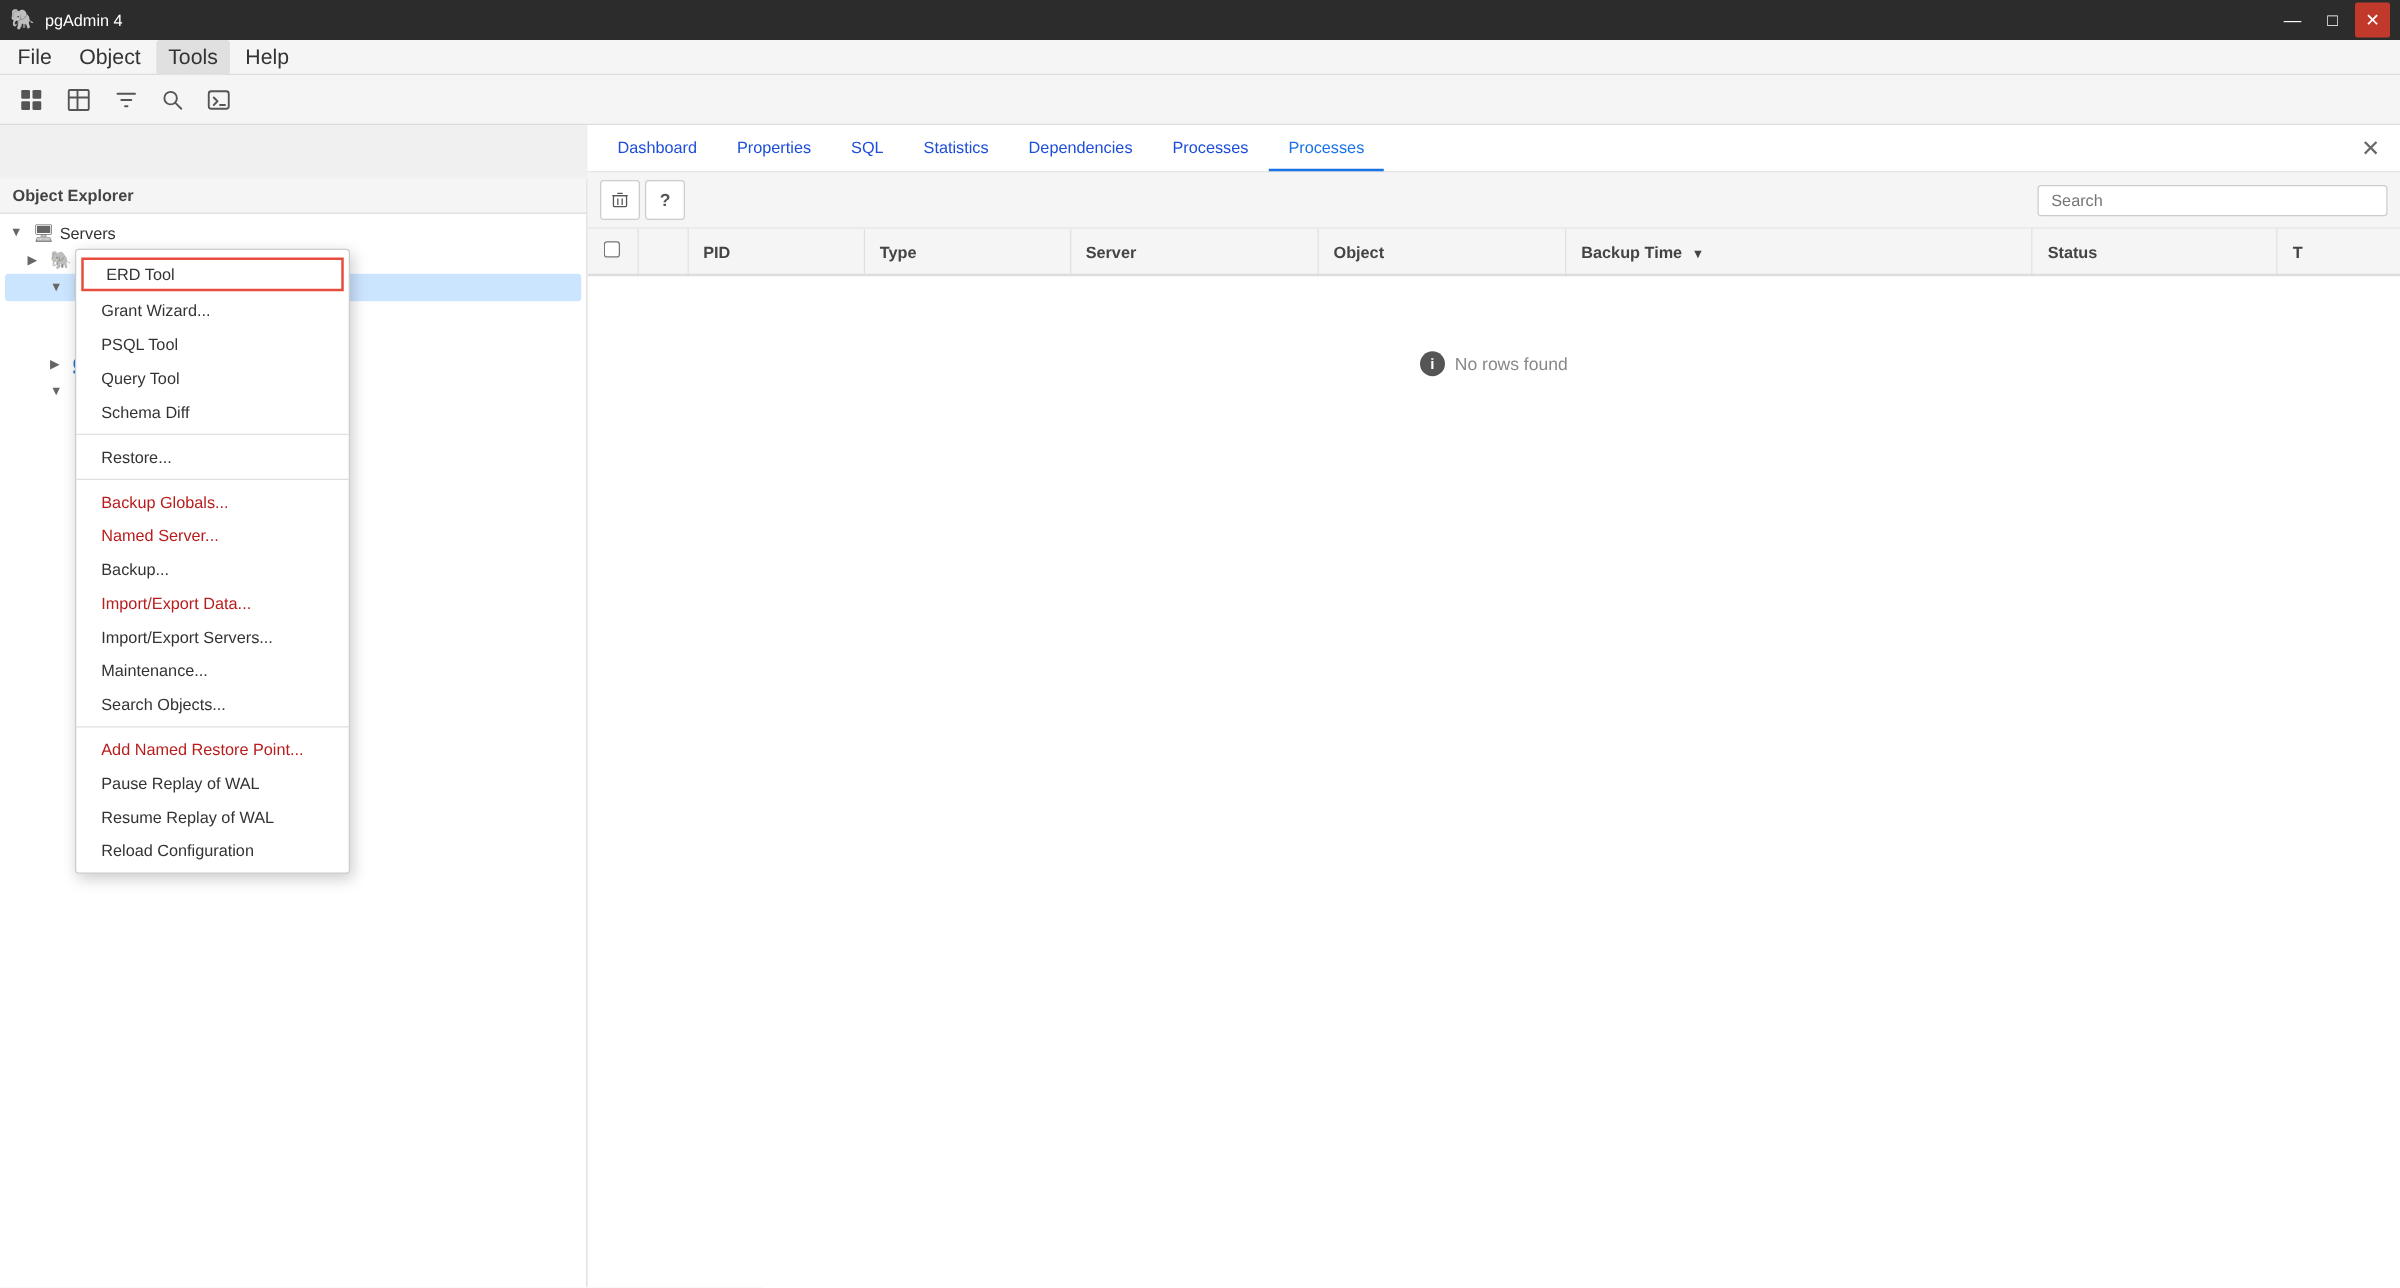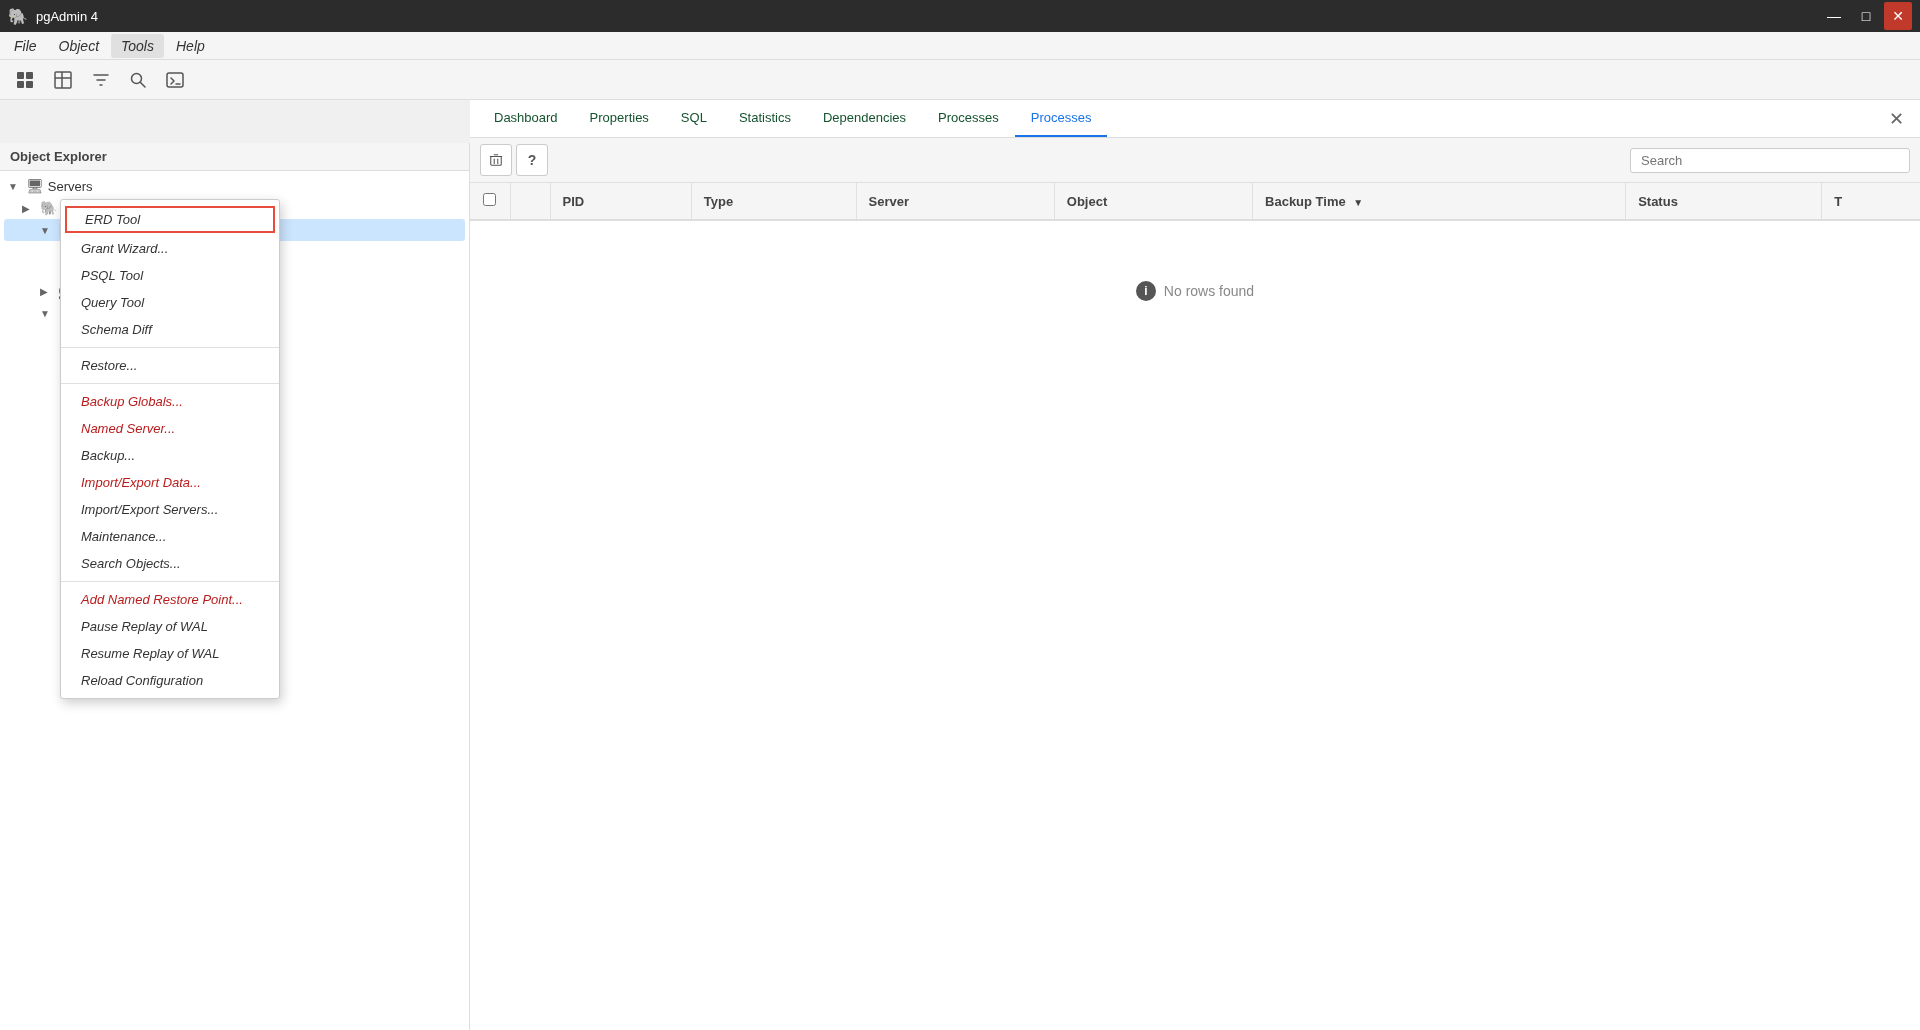--- a/index.html
+++ b/index.html
@@ -36,22 +36,21 @@
       height: 28px;
       display: flex;
       align-items: center;
       padding: 0 4px;
       gap: 2px;
     }
     .menu-item {
       padding: 4px 10px;
       cursor: pointer;
       border-radius: 3px;
-      font-size: 14px;
-      font-style: italic;
+      font-size: 17px;
     }
     .menu-item.active { background: #e0e0e0; }
 
     
     .toolbar {
       background: #f5f5f5;
       border-bottom: 1px solid #ddd;
       height: 40px;
       display: flex;
       align-items: center;
@@ -131,21 +130,21 @@
       align-items: center;
       padding: 0 8px;
       height: 38px;
       justify-content: space-between;
     }
     .tabs-list { display: flex; align-items: flex-end; height: 100%; }
     .tab {
       padding: 8px 16px;
       cursor: pointer;
       font-size: 13px;
-      color: #14532d;
+      color: #1d4ed8;
       border-bottom: 2px solid transparent;
       height: 100%;
       display: flex;
       align-items: center;
     }
     .tab.active { color: #1a73e8; border-bottom: 2px solid #1a73e8; font-weight: 500; }
 
     
     .panel-toolbar {
       display: flex;
@@ -365,21 +364,21 @@
         <span class="tree-item-label">pg_default</span>
       </div>
 
       <div class="tree-item indent-3">
         <span class="arrow" style="width:14px;"></span>
         <span class="icon folder-icon">📁</span>
         <span class="tree-item-label">pg_global</span>
       </div>
     </div>
 
-    <div class="dropdown-menu" style="top:56px; left:60px;font-style:italic;">
+    <div class="dropdown-menu" style="top:56px; left:60px;">
 
       <div class="dropdown-item" style="border: 2px solid #e74c3c; padding: 4px 18px; margin: 2px 4px;">
         <span>ERD Tool</span>
       </div>
       <div class="dropdown-item">
         <span>Grant Wizard...</span>
       </div>
       <div class="dropdown-item">
         <span>PSQL Tool</span>
       </div>

